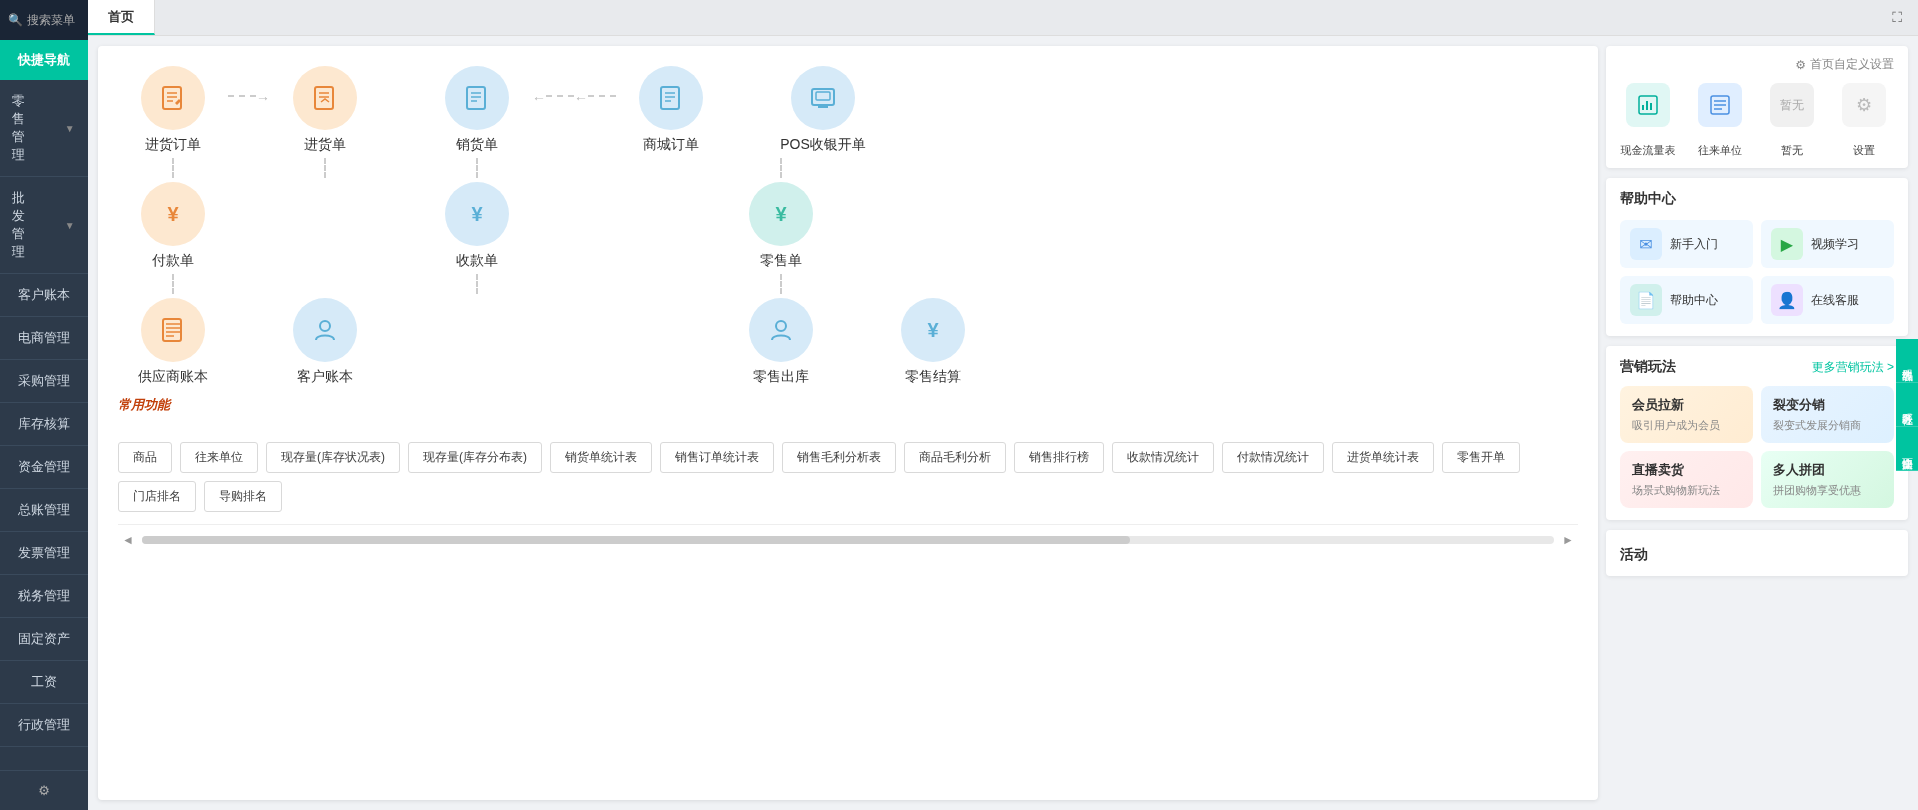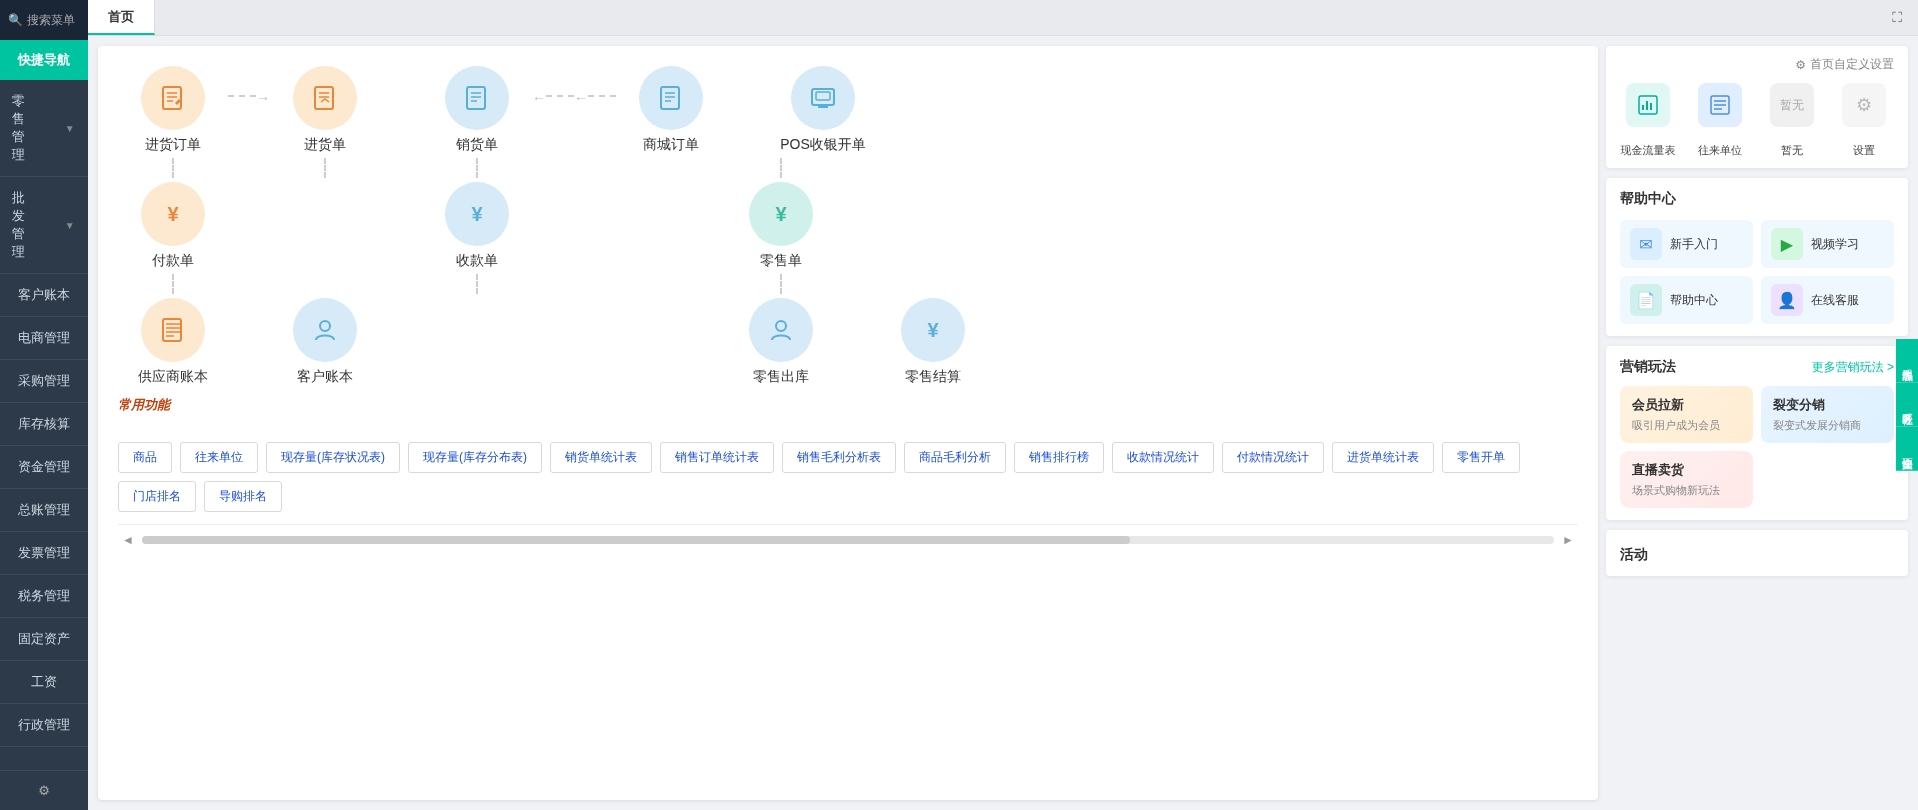--- a/index.html
+++ b/index.html
@@ -158,21 +158,21 @@
     .func-grid {
       display: flex;
       flex-wrap: wrap;
       gap: 8px;
     }
     .func-btn {
       border: 1px solid #d9d9d9;
       background: #fff;
       padding: 6px 14px;
       font-size: 12px;
-      color: #1d4ed8;
+      color: #404040;
       border-radius: 3px;
       cursor: pointer;
       white-space: nowrap;
     }
 
     
     .scroll-bar-area {
       border-top: 1px solid #eee;
       padding: 6px 0;
       display: flex;
@@ -770,20 +770,24 @@
             <div class="marketing-card-subtitle">吸引用户成为会员</div>
           </div>
           <div class="marketing-card mc-blue">
             <div class="marketing-card-title">裂变分销</div>
             <div class="marketing-card-subtitle">裂变式发展分销商</div>
           </div>
           <div class="marketing-card mc-red">
             <div class="marketing-card-title">直播卖货</div>
             <div class="marketing-card-subtitle">场景式购物新玩法</div>
           </div>
+          <div class="marketing-card mc-green">
+            <div class="marketing-card-title">多人拼团</div>
+            <div class="marketing-card-subtitle">拼团购物享受优惠</div>
+          </div>
         </div>
       </div>
 
       <div style="background:#fff;border-radius:4px;padding:12px 14px;box-shadow:0 1px 4px rgba(0,0,0,0.08);">
         <div class="activity-title">活动</div>
       </div>
     </div>
   </div>
 </div>
 

